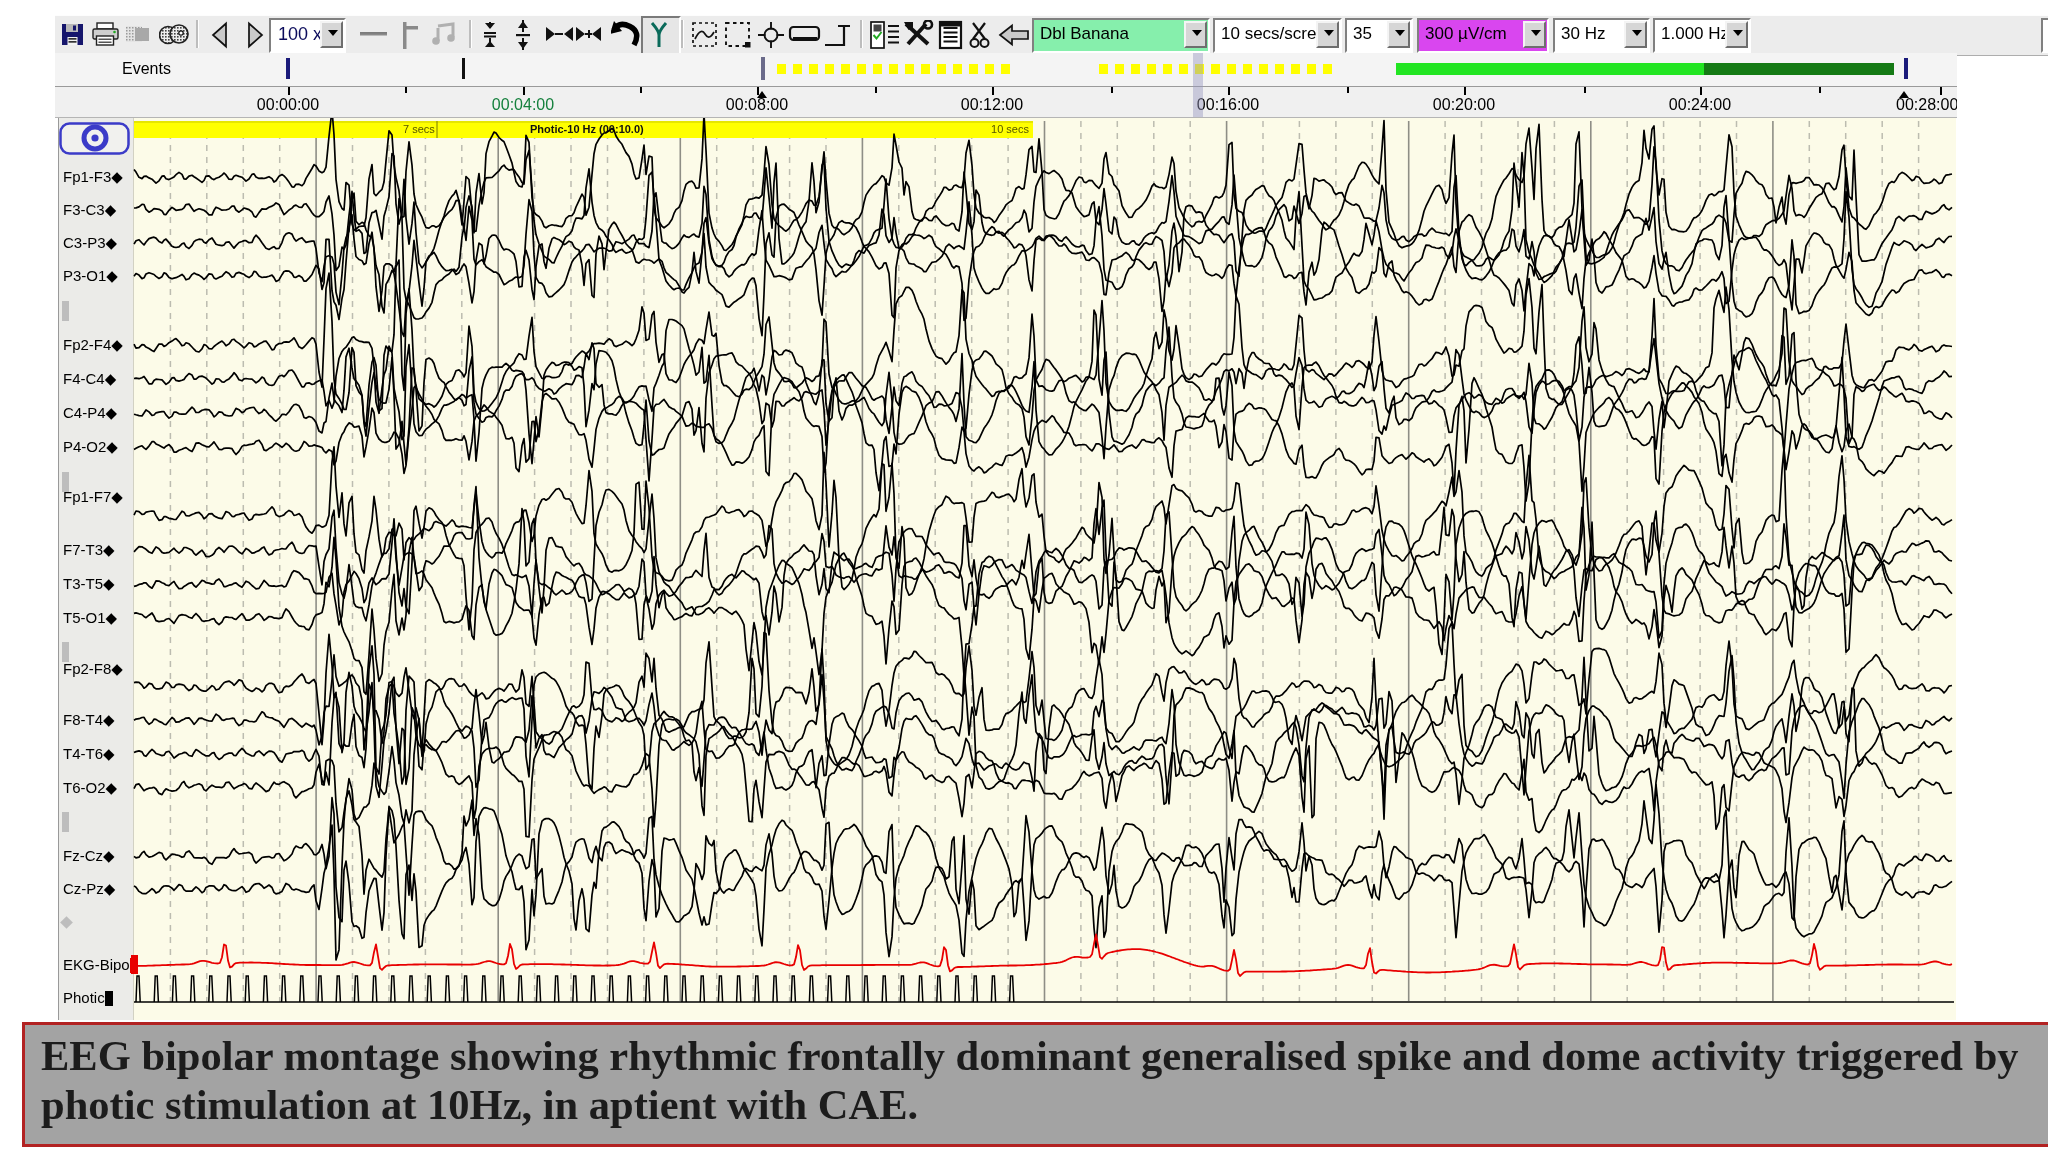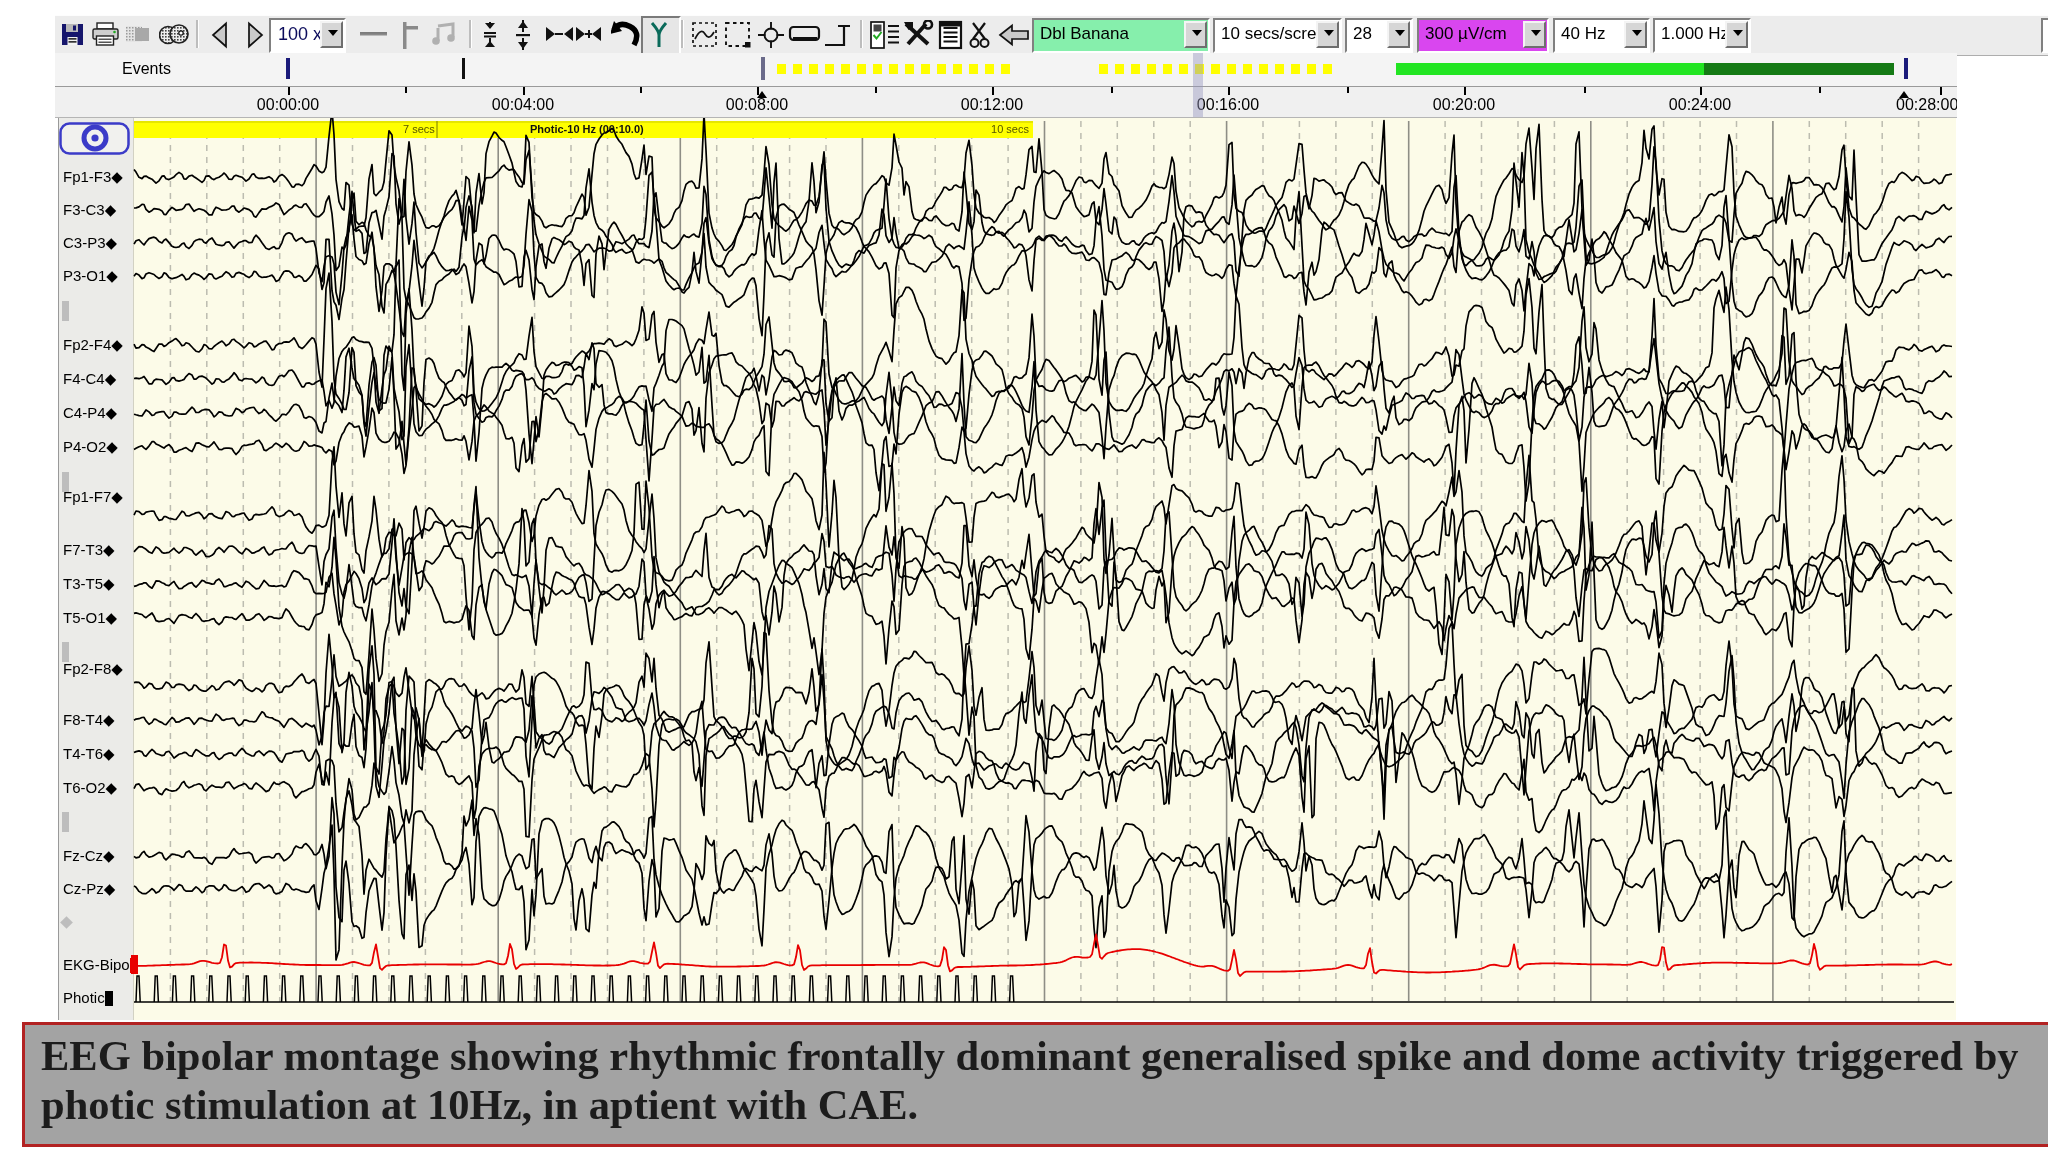--- a/index.html
+++ b/index.html
@@ -231,31 +231,31 @@
     <div class="abs" style="left:6px;top:4px;font-size:17px;color:#000;white-space:nowrap;overflow:hidden;width:148px">Dbl Banana</div>
     <div class="abs" style="right:1px;top:1px;width:19px;height:23px;background:#d6d6d6;border:2px solid;border-color:#f4f4f4 #6e6e6e #6e6e6e #f4f4f4"></div>
     <div class="abs" style="right:6px;top:10px;width:0;height:0;border:5px solid transparent;border-top:6px solid #000"></div>
   </div>
 <div class="abs" style="left:1213px;top:18px;width:125px;height:31px;border:2px solid;border-color:#808080 #fff #fff #808080;background:#fff">
     <div class="abs" style="left:6px;top:4px;font-size:17px;color:#000;white-space:nowrap;overflow:hidden;width:99px">10 secs/scree</div>
     <div class="abs" style="right:1px;top:1px;width:19px;height:23px;background:#d6d6d6;border:2px solid;border-color:#f4f4f4 #6e6e6e #6e6e6e #f4f4f4"></div>
     <div class="abs" style="right:6px;top:10px;width:0;height:0;border:5px solid transparent;border-top:6px solid #000"></div>
   </div>
 <div class="abs" style="left:1345px;top:18px;width:64px;height:31px;border:2px solid;border-color:#808080 #fff #fff #808080;background:#fff">
-    <div class="abs" style="left:6px;top:4px;font-size:17px;color:#000;white-space:nowrap;overflow:hidden;width:38px">28</div>
+    <div class="abs" style="left:6px;top:4px;font-size:17px;color:#000;white-space:nowrap;overflow:hidden;width:38px">35</div>
     <div class="abs" style="right:1px;top:1px;width:19px;height:23px;background:#d6d6d6;border:2px solid;border-color:#f4f4f4 #6e6e6e #6e6e6e #f4f4f4"></div>
     <div class="abs" style="right:6px;top:10px;width:0;height:0;border:5px solid transparent;border-top:6px solid #000"></div>
   </div>
 <div class="abs" style="left:1417px;top:18px;width:128px;height:31px;border:2px solid;border-color:#808080 #fff #fff #808080;background:#d946ef">
     <div class="abs" style="left:6px;top:4px;font-size:17px;color:#000;white-space:nowrap;overflow:hidden;width:102px">300 µV/cm</div>
     <div class="abs" style="right:1px;top:1px;width:19px;height:23px;background:#d6d6d6;border:2px solid;border-color:#f4f4f4 #6e6e6e #6e6e6e #f4f4f4"></div>
     <div class="abs" style="right:6px;top:10px;width:0;height:0;border:5px solid transparent;border-top:6px solid #000"></div>
   </div>
 <div class="abs" style="left:1553px;top:18px;width:93px;height:31px;border:2px solid;border-color:#808080 #fff #fff #808080;background:#fff">
-    <div class="abs" style="left:6px;top:4px;font-size:17px;color:#000;white-space:nowrap;overflow:hidden;width:67px">40 Hz</div>
+    <div class="abs" style="left:6px;top:4px;font-size:17px;color:#000;white-space:nowrap;overflow:hidden;width:67px">30 Hz</div>
     <div class="abs" style="right:1px;top:1px;width:19px;height:23px;background:#d6d6d6;border:2px solid;border-color:#f4f4f4 #6e6e6e #6e6e6e #f4f4f4"></div>
     <div class="abs" style="right:6px;top:10px;width:0;height:0;border:5px solid transparent;border-top:6px solid #000"></div>
   </div>
 <div class="abs" style="left:1653px;top:18px;width:94px;height:31px;border:2px solid;border-color:#808080 #fff #fff #808080;background:#fff">
     <div class="abs" style="left:6px;top:4px;font-size:17px;color:#000;white-space:nowrap;overflow:hidden;width:68px">1.000 Hz</div>
     <div class="abs" style="right:1px;top:1px;width:19px;height:23px;background:#d6d6d6;border:2px solid;border-color:#f4f4f4 #6e6e6e #6e6e6e #f4f4f4"></div>
     <div class="abs" style="right:6px;top:10px;width:0;height:0;border:5px solid transparent;border-top:6px solid #000"></div>
   </div>
 <div class="abs" style="left:2041px;top:18px;width:12px;height:31px;border:2px solid;border-color:#808080 #fff #fff #808080;background:#fff">
     <div class="abs" style="left:4px;top:4px;font-size:17px">D</div>
@@ -294,21 +294,21 @@
 <div class="abs" style="left:1275px;top:64px;width:9px;height:10px;background:#ffff00"></div>
 <div class="abs" style="left:1291px;top:64px;width:9px;height:10px;background:#ffff00"></div>
 <div class="abs" style="left:1307px;top:64px;width:9px;height:10px;background:#ffff00"></div>
 <div class="abs" style="left:1323px;top:64px;width:9px;height:10px;background:#ffff00"></div>
 <div class="abs" style="left:1396px;top:63px;width:308px;height:12px;background:#22e522"></div>
 <div class="abs" style="left:1704px;top:63px;width:190px;height:12px;background:#157a15"></div>
 <div class="abs" style="left:1904px;top:58px;width:4px;height:21px;background:#1a1a7a"></div>
 <div class="abs" style="left:55px;top:87px;width:1902px;height:31px;background:#f0f0f0"></div>
 <div class="abs" style="left:244px;top:96px;width:88px;text-align:center;font-size:16px;color:#000">00:00:00</div>
 <div class="abs" style="left:288px;top:87px;width:2px;height:8px;background:#000"></div>
-<div class="abs" style="left:479px;top:96px;width:88px;text-align:center;font-size:16px;color:#000000">00:04:00</div>
+<div class="abs" style="left:479px;top:96px;width:88px;text-align:center;font-size:16px;color:#15803d">00:04:00</div>
 <div class="abs" style="left:523px;top:87px;width:2px;height:8px;background:#000"></div>
 <div class="abs" style="left:713px;top:96px;width:88px;text-align:center;font-size:16px;color:#000">00:08:00</div>
 <div class="abs" style="left:757px;top:87px;width:2px;height:8px;background:#000"></div>
 <div class="abs" style="left:948px;top:96px;width:88px;text-align:center;font-size:16px;color:#000">00:12:00</div>
 <div class="abs" style="left:992px;top:87px;width:2px;height:8px;background:#000"></div>
 <div class="abs" style="left:1184px;top:96px;width:88px;text-align:center;font-size:16px;color:#000">00:16:00</div>
 <div class="abs" style="left:1228px;top:87px;width:2px;height:8px;background:#000"></div>
 <div class="abs" style="left:1420px;top:96px;width:88px;text-align:center;font-size:16px;color:#000">00:20:00</div>
 <div class="abs" style="left:1464px;top:87px;width:2px;height:8px;background:#000"></div>
 <div class="abs" style="left:1656px;top:96px;width:88px;text-align:center;font-size:16px;color:#000">00:24:00</div>

